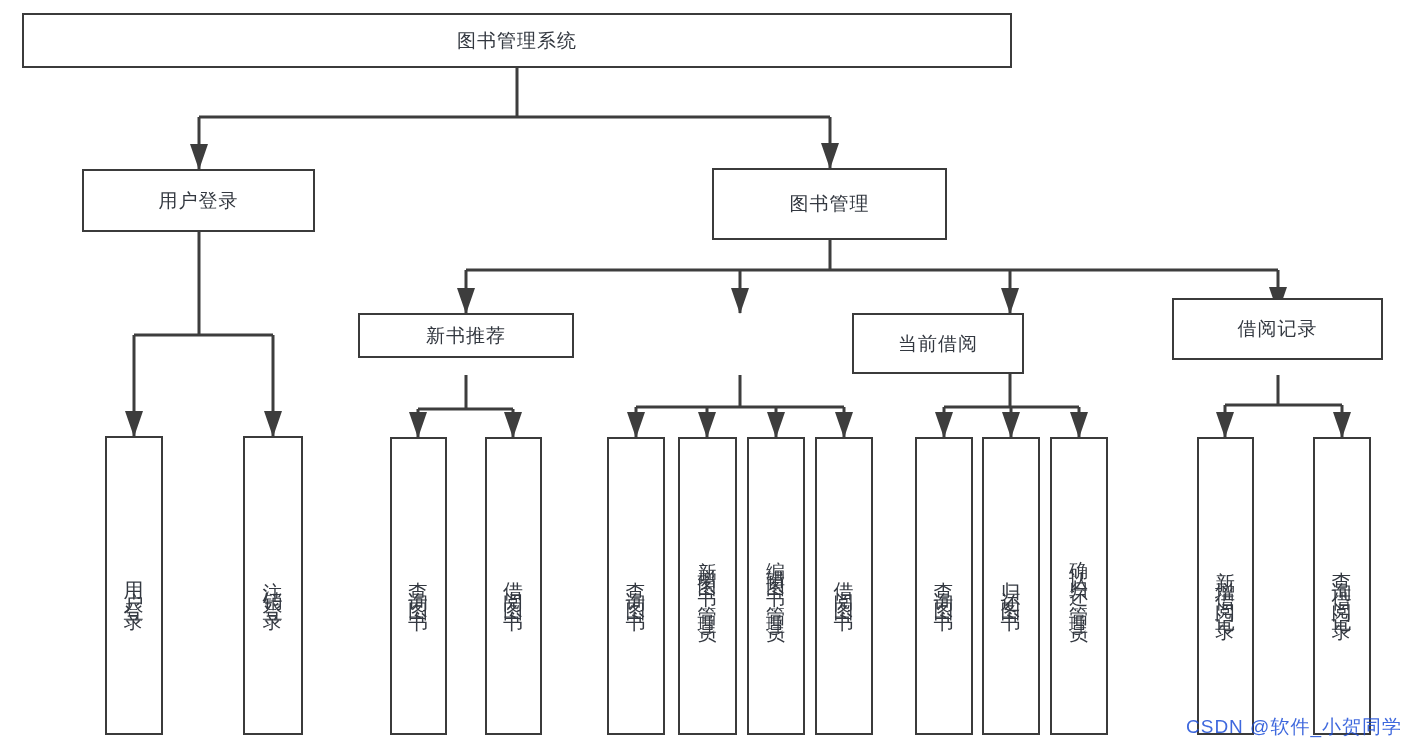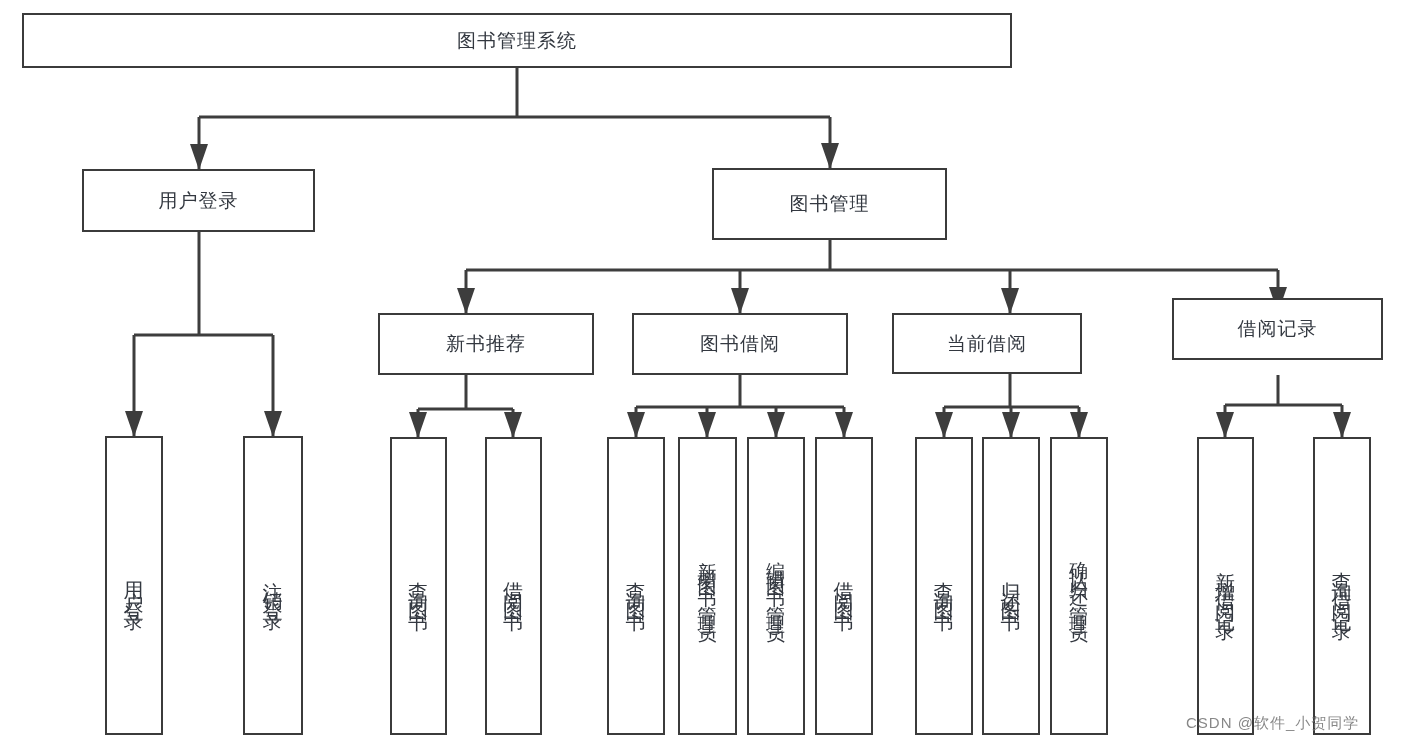--- a/index.html
+++ b/index.html
@@ -16,21 +16,21 @@
   }
   .vbox span{
     writing-mode:vertical-rl;text-orientation:mixed;
     font-size:20px;color:#333840;letter-spacing:10px;line-height:1;white-space:nowrap;
   }
   .vbox.dense span{letter-spacing:9px;font-size:19px;}
   svg.connectors{position:absolute;left:0;top:0;z-index:0;}
   .box{z-index:1;}
   #watermark{
     position:absolute;left:1186px;top:714px;z-index:3;
-    font-size:15px;color:#737373;opacity:.85;white-space:nowrap;
+    font-size:19px;color:#1d4ed8;opacity:.85;white-space:nowrap;
     letter-spacing:1px;
   }
 </style>
 </head>
 <body>
 
 <div id="stage">
 
   <svg class="connectors" width="1405" height="747" viewBox="0 0 1405 747">
     <defs>
@@ -74,27 +74,24 @@
     <span>图书管理系统</span>
   </div>
 
   <div class="box hbox" style="left:82px;top:169px;width:233px;height:63px">
     <span>用户登录</span>
   </div>
   <div class="box hbox" style="left:712px;top:168px;width:235px;height:72px">
     <span>图书管理</span>
   </div>
 
-  <div class="box hbox" style="left:378px;top:313px;width:216px;height:62px">
+  <div class="box hbox" style="left:358px;top:313px;width:216px;height:45px">
     <span>新书推荐</span>
   </div>
-  <div class="box hbox" style="left:632px;top:313px;width:216px;height:62px">
-    <span>图书借阅</span>
-  </div>
-  <div class="box hbox" style="left:892px;top:313px;width:190px;height:61px">
+  <div class="box hbox" style="left:852px;top:313px;width:172px;height:61px">
     <span>当前借阅</span>
   </div>
   <div class="box hbox" style="left:1172px;top:298px;width:211px;height:62px">
     <span>借阅记录</span>
   </div>
 
   <div class="box vbox" style="left:105px;top:436px;width:58px;height:299px">
     <span>用户登录</span>
   </div>
   <div class="box vbox" style="left:243px;top:436px;width:60px;height:299px">

